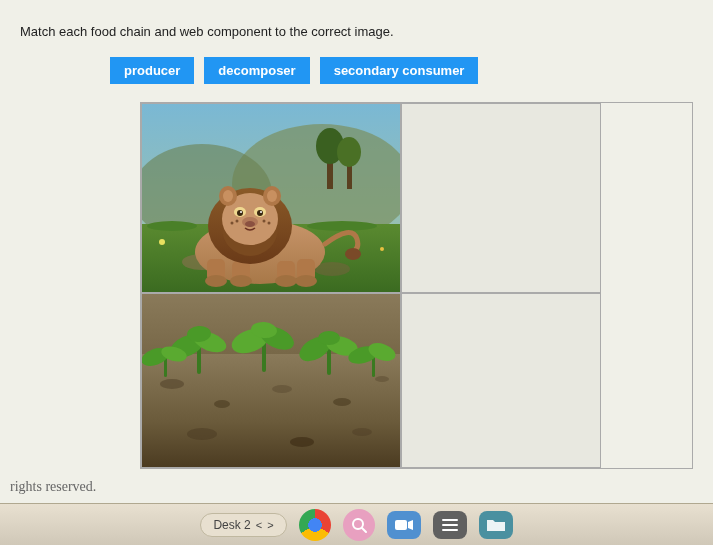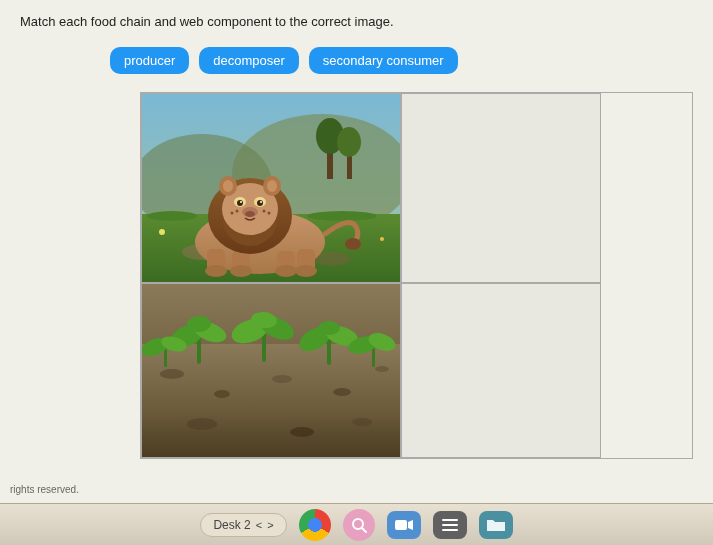--- a/index.html
+++ b/index.html
@@ -10,44 +10,44 @@
       background: #d6d8c8;
       font-family: Arial, sans-serif;
       overflow: hidden;
       position: relative;
     }
 
     .main-content {
       background: #f0f0e8;
       width: 713px;
       height: 510px;
-      padding: 14px 20px;
+      padding: 24px 20px;
       position: relative;
     }
 
     .instruction {
       font-size: 13px;
       color: #222;
       margin-bottom: 18px;
     }
 
     .labels-row {
       display: flex;
       gap: 10px;
       margin-left: 90px;
       margin-bottom: 18px;
     }
 
     .label-tag {
       background: #2196f3;
       color: white;
       font-size: 13px;
-      font-weight: normal;
+      font-weight: bold;
       padding: 6px 14px;
-      border-radius: 10px;
+      border-radius: 0;
       cursor: grab;
       user-select: none;
     }
 
     .grid-area {
       display: grid;
       grid-template-columns: 260px 200px;
       grid-template-rows: 190px 175px;
       margin-left: 120px;
       border: 1.5px solid #aaa;
@@ -102,22 +102,23 @@
       color: #444;
       display: flex;
       align-items: center;
       gap: 5px;
     }
 
     .footer-text {
       position: absolute;
       bottom: 50px;
       left: 10px;
-      font-size: 10px;
+      font-size: 14px;
       color: #666;
+      font-family: Liberation Serif, serif;
     }
 
     
     .lion-svg-container {
       width: 100%;
       height: 100%;
       position: relative;
     }
   </style>
 </head>

